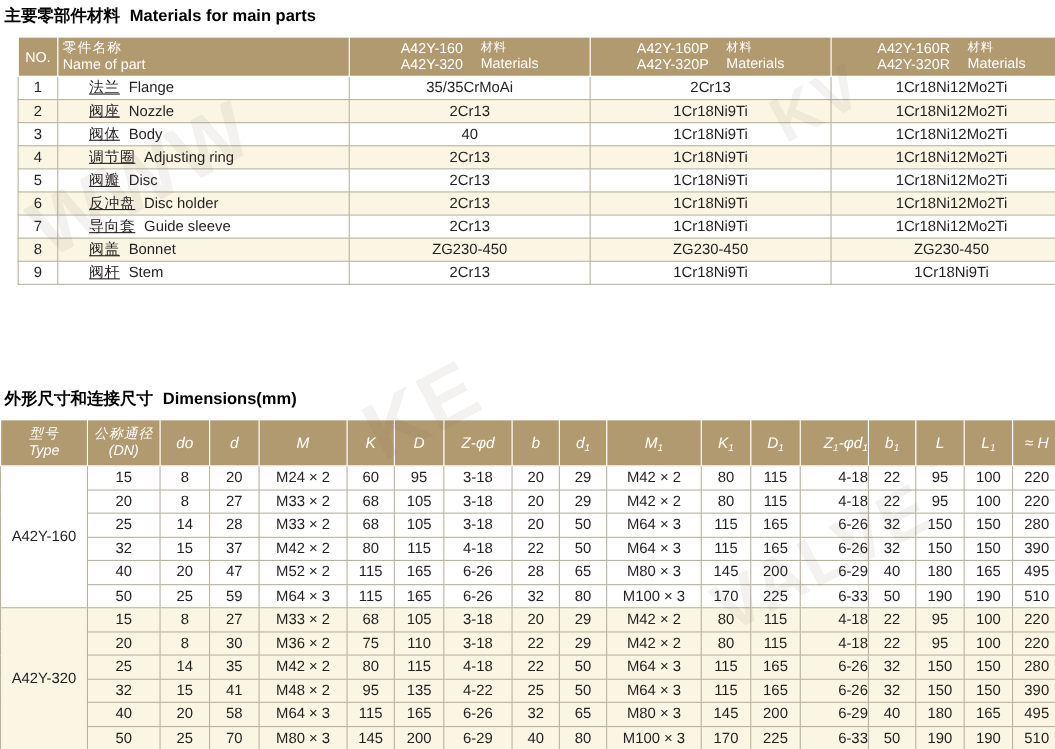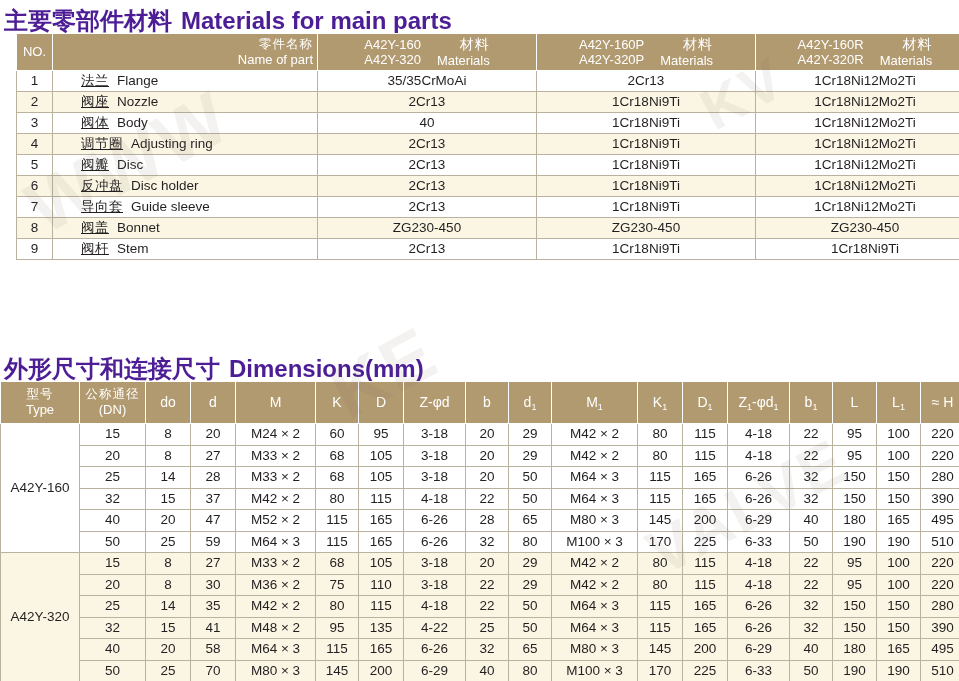--- a/index.html
+++ b/index.html
@@ -35,23 +35,23 @@
     transform: rotate(-28deg);
     letter-spacing: 2px;
   }
   .wm1 { left: 20px;  top: 120px; font-size: 74px; }
   .wm2 { left: 330px; top: 330px; font-size: 74px; }
   .wm3 { left: 640px; top: 470px; font-size: 64px; }
   .wm4 { left: 700px; top: 60px;  font-size: 58px; }
 
   
   .section-title {
-    font-size: 24px;
+    font-size: 15px;
     font-weight: bold;
-    color: #4c1d95;
+    color: #000000;
     padding: 0 0 0 4px;
     letter-spacing: 0px;
     white-space: nowrap;
   }
   .section-title .en {
     font-weight: bold;
     padding-left: 9px;
   }
   #title-materials { position: absolute; left: 0; top: 5px; }
   #title-dims      { position: absolute; left: 0; top: 353px; }
@@ -90,21 +90,21 @@
     display: flex;
     align-items: center;
     justify-content: center;
     gap: 16px;
     padding: 2px 6px;
   }
   .split-hdr .codes { text-align: left; }
   .split-hdr .codes span { display: block; white-space: nowrap; font-size: 13px; }
   .split-hdr .matlbl { text-align: left; }
   .split-hdr .matlbl span { display: block; white-space: nowrap; }
-  .split-hdr .matlbl .cn { font-size: 14px; letter-spacing: 1px; text-align: right; }
+  .split-hdr .matlbl .cn { font-size: 11px; letter-spacing: 1px; }
   .split-hdr .matlbl .en { font-size: 13px; }
 
   
   #tbl-materials {
     left: 16px;
     top: 33px;
     width: 959px;
   }
   #tbl-materials tbody td {
     height: 21px;
@@ -148,26 +148,26 @@
   #tbl-dims .w-d   { width: 45px; }
   #tbl-dims .w-M   { width: 80px; }
   #tbl-dims .w-K   { width: 43px; }
   #tbl-dims .w-D   { width: 45px; }
   #tbl-dims .w-Zd  { width: 62px; }
   #tbl-dims .w-b   { width: 43px; }
   #tbl-dims .w-d1  { width: 43px; }
   #tbl-dims .w-M1  { width: 86px; }
   #tbl-dims .w-K1  { width: 45px; text-align: center; }
   #tbl-dims .w-D1  { width: 45px; }
-  #tbl-dims .w-Z1d1{ width: 62px; }
+  #tbl-dims .w-Z1d1{ width: 62px; text-align: right; }
   #tbl-dims .w-b1  { width: 43px; }
   #tbl-dims .w-L   { width: 44px; }
   #tbl-dims .w-L1  { width: 44px; }
   #tbl-dims .w-H   { width: 44px; }
-  #tbl-dims thead td { height: 42px; font-size: 14px; }
+  #tbl-dims thead td { height: 42px; font-size: 14px; font-style: italic; }
   sub { font-size: 9px; vertical-align: baseline; position: relative; bottom: -3px; }
 </style>
 </head>
 <body>
 
 <div class="watermark">
   <div class="wm-text wm1">WWW</div>
   <div class="wm-text wm2">KE</div>
   <div class="wm-text wm3">VALVE</div>
   <div class="wm-text wm4">KV</div>
@@ -176,21 +176,21 @@
 <div class="section-title" id="title-materials">
   <span>主要零部件材料</span><span class="en">Materials for main parts</span>
 </div>
 
 <table class="grid" id="tbl-materials">
   <thead>
     <tr>
       <td class="c-no">
         <span class="hdr-en">NO.</span>
       </td>
-      <td class="c-name" style="text-align:right;padding-left:0;">
+      <td class="c-name" style="text-align:left;padding-left:0;">
         <span class="hdr-two">
           <span class="l1 hdr-cn">零件名称</span>
           <span class="l2 hdr-en">Name of part</span>
         </span>
       </td>
       <td class="c-mat">
         <span class="split-hdr">
           <span class="codes">
             <span>A42Y-160</span>
             <span>A42Y-320</span>

